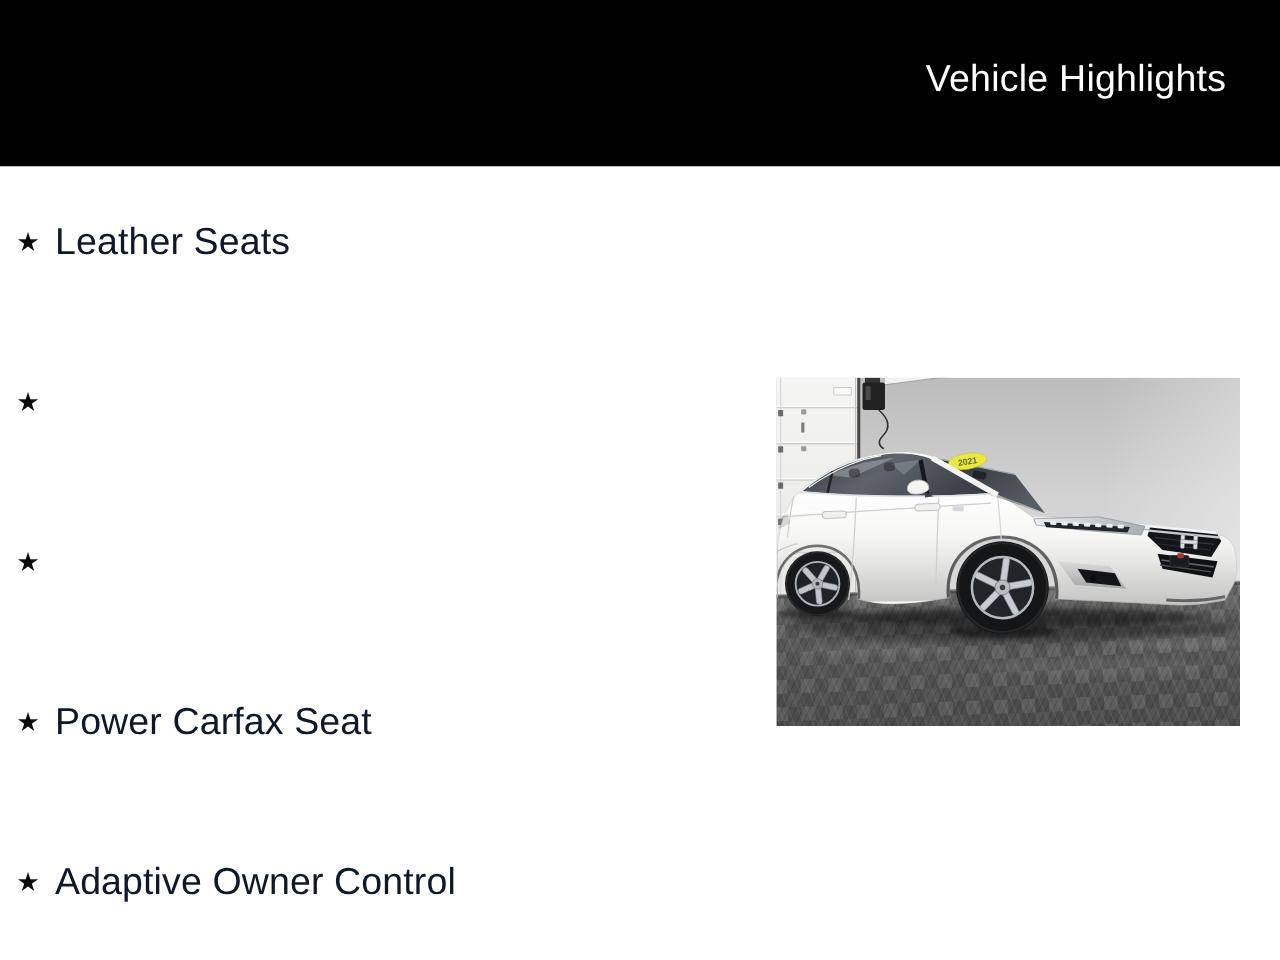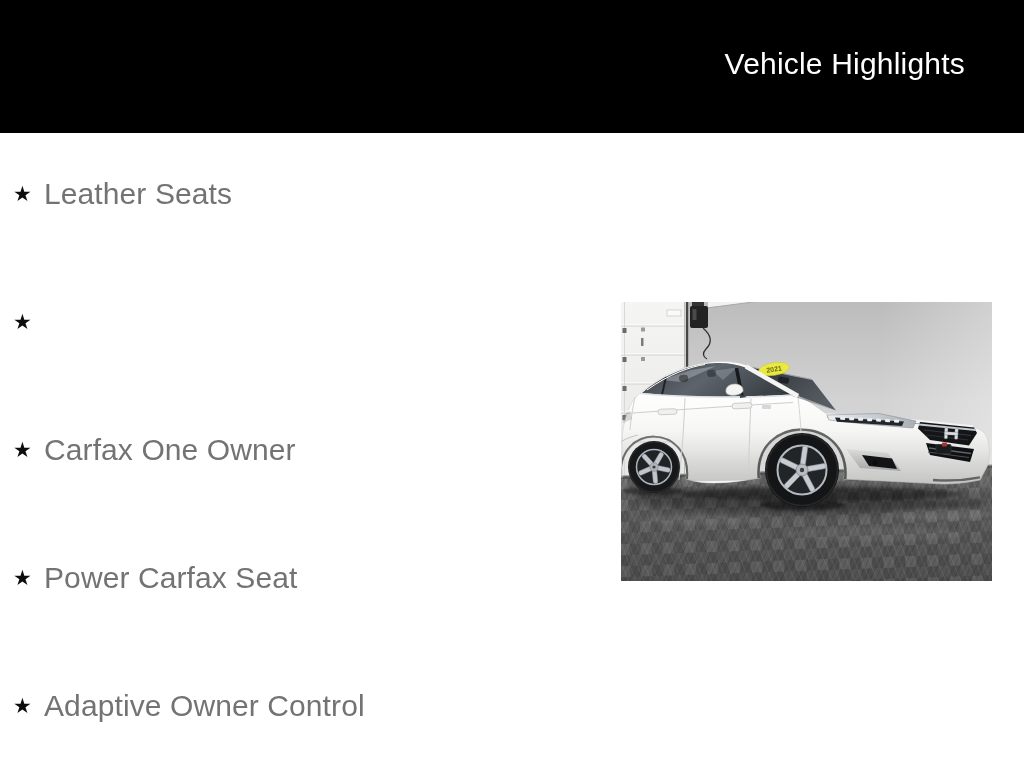--- a/index.html
+++ b/index.html
@@ -5,36 +5,36 @@
   html,body{margin:0;padding:0;}
   body{
     width:1024px;height:768px;position:relative;overflow:hidden;
     background:#ffffff;font-family:"Liberation Sans", sans-serif;
   }
   .header{
     position:absolute;top:0;left:0;width:1024px;height:133px;
     background:#000000;
   }
   .header h1{
-    position:absolute;top:48px;right:59px;margin:0;
+    position:absolute;top:48px;right:43px;margin:0;
     font-size:30px;font-weight:400;line-height:32px;color:#ffffff;
     letter-spacing:0.2px;
   }
   ul.highlights{
     position:absolute;left:13px;top:158px;margin:0;padding:0;list-style:none;
   }
   ul.highlights li{
     display:flex;align-items:center;height:72px;margin-bottom:56px;
   }
   .star{
     width:31px;font-size:21px;color:#0d0d0d;
     font-family:"DejaVu Sans", sans-serif;line-height:1;
   }
   .lbl{
-    font-size:30px;color:#737373;line-height:36px;letter-spacing:0.1px;
+    font-size:30px;color:#0f172a;line-height:36px;letter-spacing:0.1px;
   }
   figure.photo{
     position:absolute;left:621px;top:302px;width:371px;height:279px;
     margin:0;overflow:hidden;
   }
   figure.photo svg{display:block;}
 </style>
 </head>
 <body>
 
@@ -45,21 +45,20 @@
 <ul class="highlights">
   <li>
     <span class="star">★</span>
     <span class="lbl">Leather Seats</span>
   </li>
   <li>
     <span class="star">★</span>
   </li>
   <li>
     <span class="star">★</span>
-    <span class="lbl">Carfax One Owner</span>
   </li>
   <li>
     <span class="star">★</span>
     <span class="lbl">Power Carfax Seat</span>
   </li>
   <li>
     <span class="star">★</span>
     <span class="lbl">Adaptive Owner Control</span>
   </li>
 </ul>

